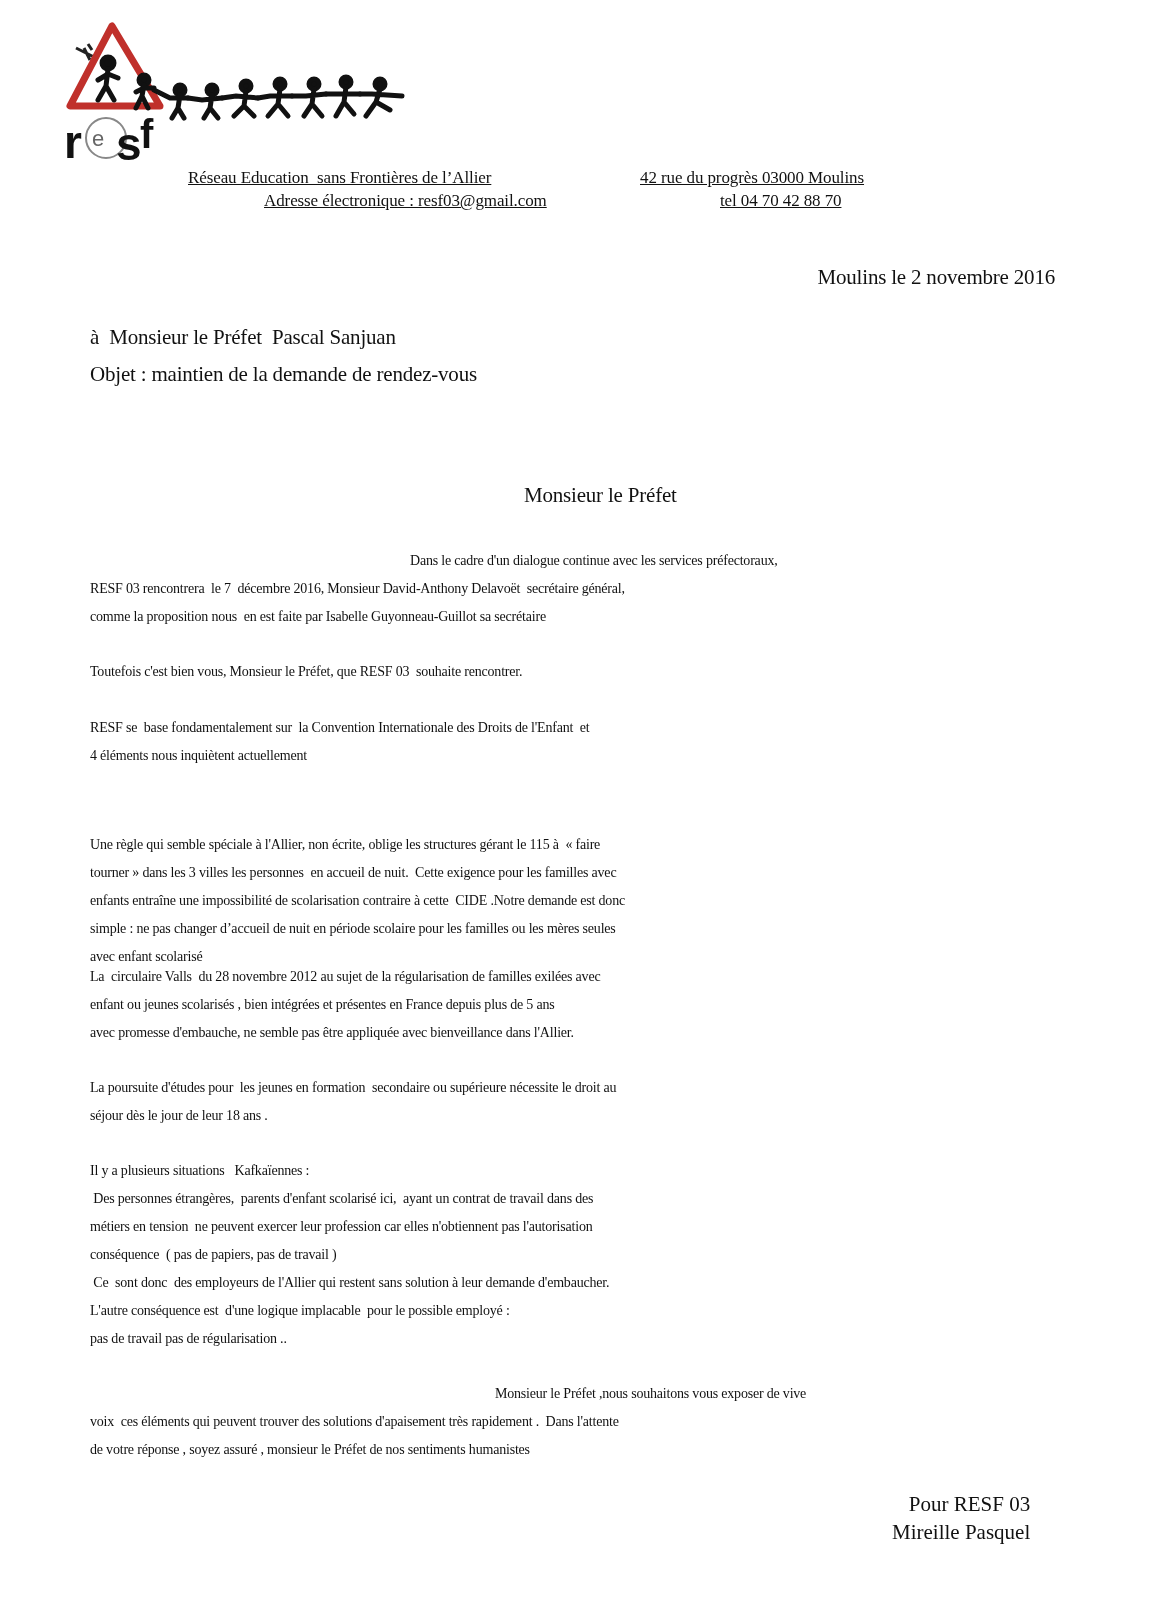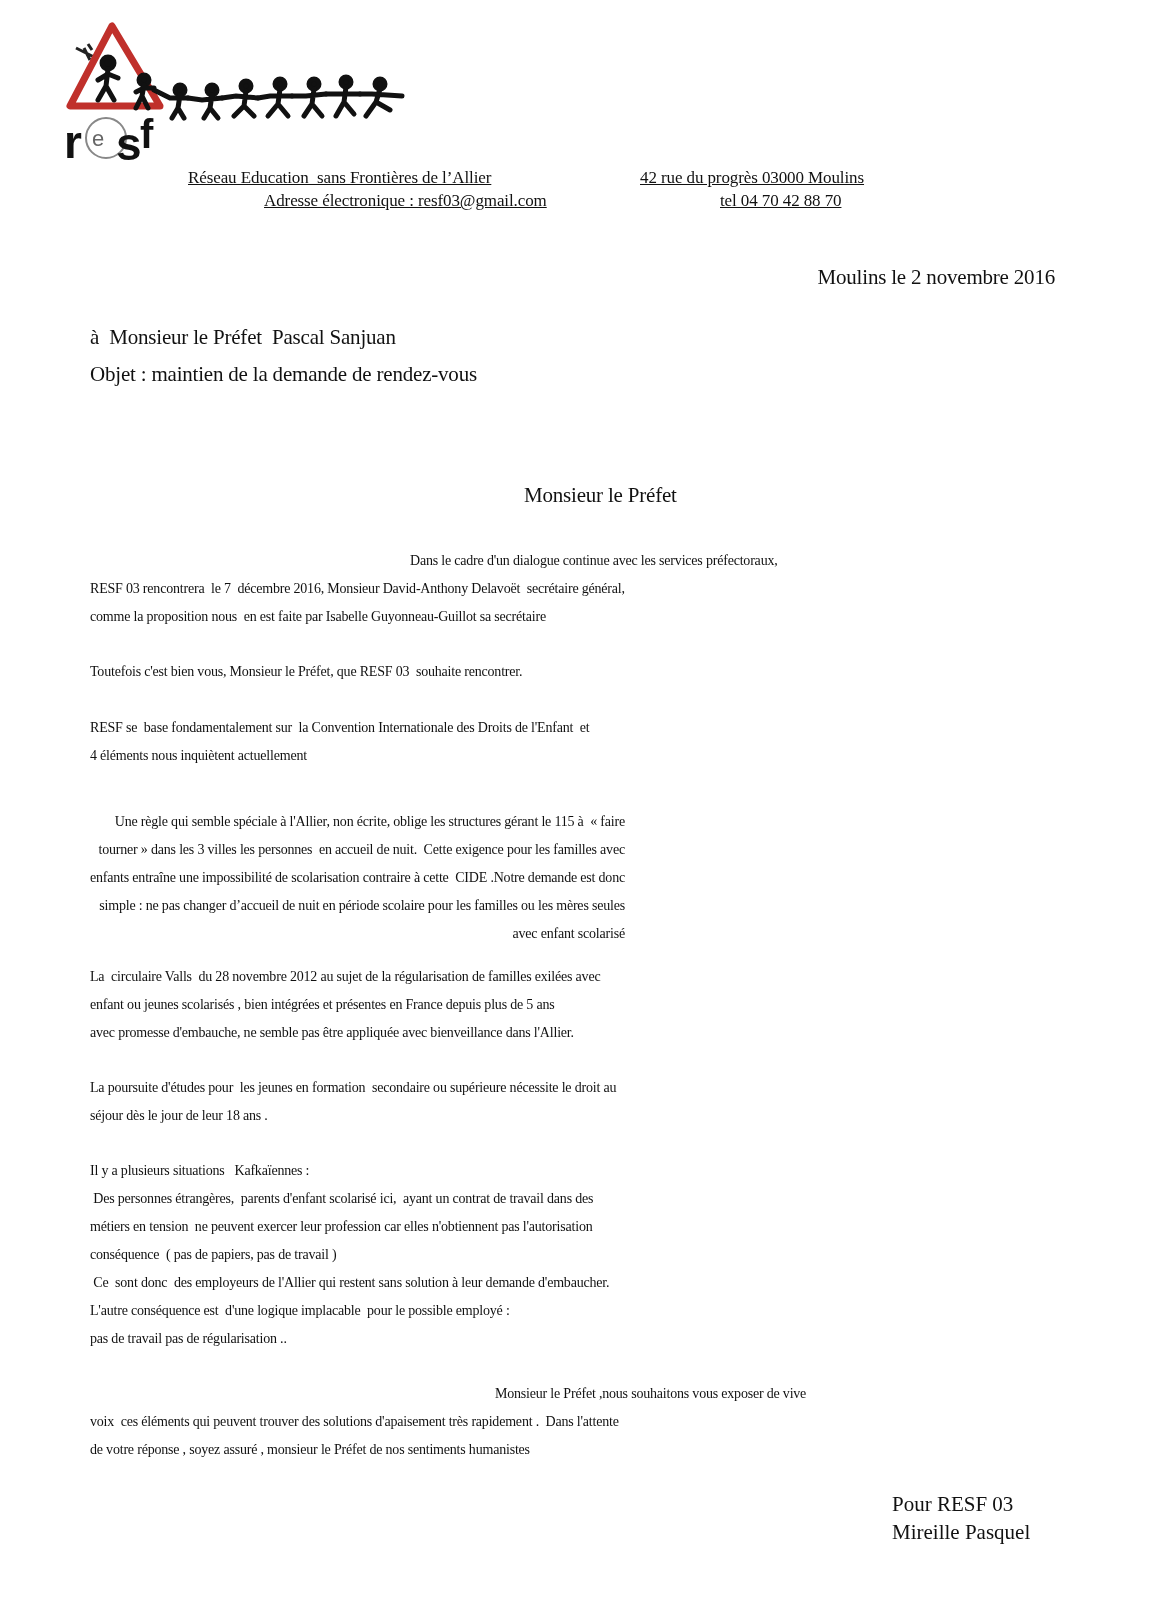--- a/index.html
+++ b/index.html
@@ -20,29 +20,29 @@
     .recipient { left: 90px; top: 323px; }
     .subject { left: 90px; top: 360px; }
     .salutation { left: 488px; top: 481px; margin-left: 36px; }
 
     .para { position: absolute; left: 90px; font-size: 14px; line-height: 28px; letter-spacing: -0.2px; }
     .para .ln { display: block; white-space: pre; }
     .p1 { top: 547px; }
     .p1 .ln:first-child { padding-left: 320px; }
     .p2 { top: 658px; }
     .p3 { top: 714px; }
-    .p4 { top: 808px; text-align: right; }
+    .p4 { top: 831px; }
     .p5 { top: 963px; }
     .p6 { top: 1074px; }
     .p7 { top: 1157px; }
     .p8 { top: 1380px; }
     .p8 .ln:first-child { padding-left: 405px; }
 
     .sig { position: absolute; left: 892px; top: 1490px; font-size: 21px; line-height: 28px; }
-    .sig .ln { display: block; white-space: pre; }
+    .sig .ln { display: block; white-space: pre; text-align: right; }
   </style>
 </head>
 <body>
 
 <svg class="logo" viewBox="0 0 360 145">
 
   <g>
     <path d="M14 30 L34 40 M22 30 L28 42 M30 32 L26 26" stroke="#222" stroke-width="3" fill="none"></path>
   </g>
 

